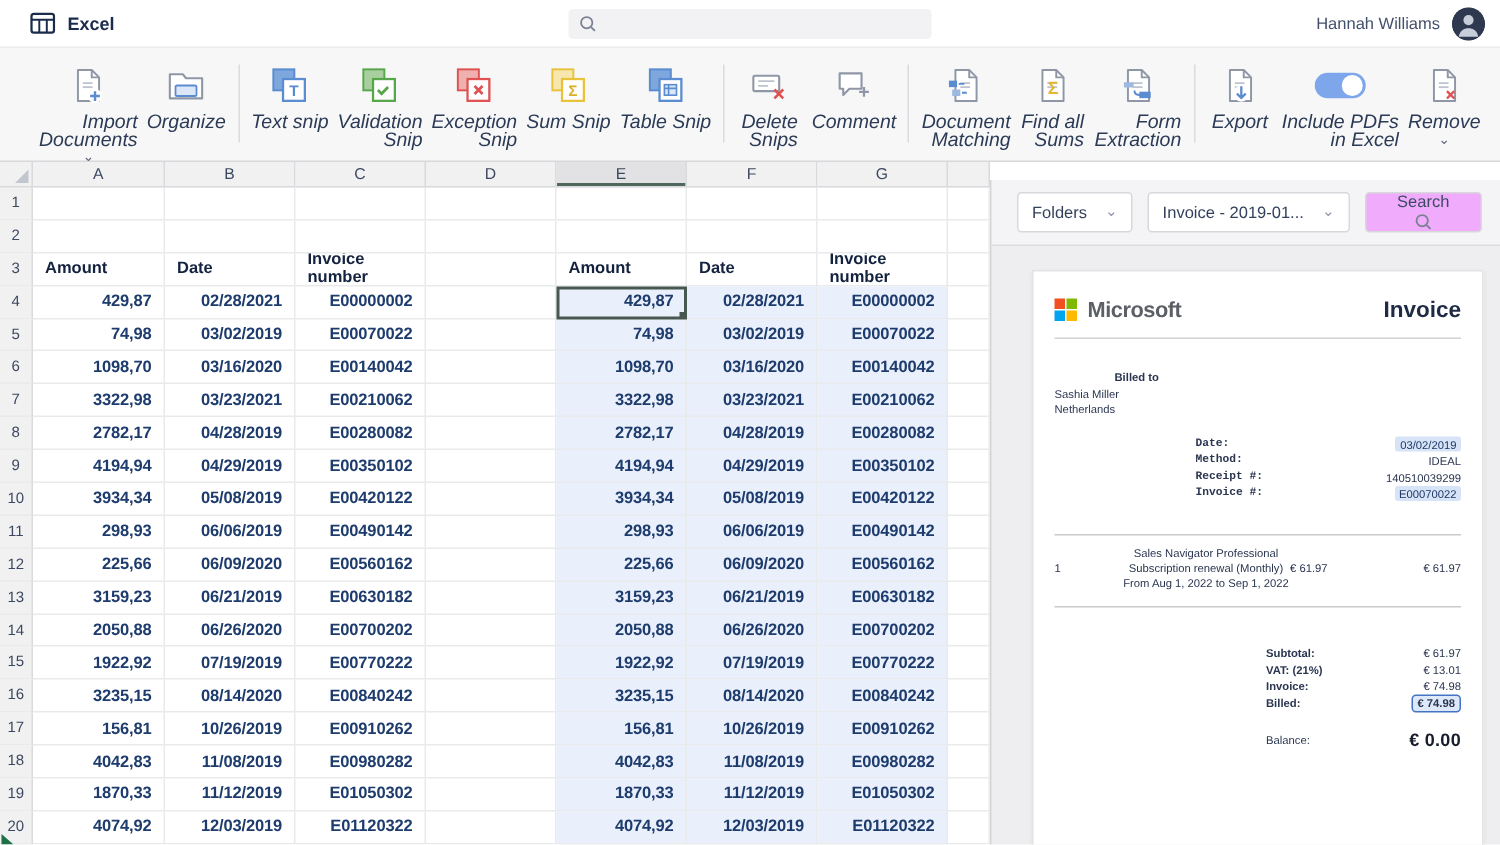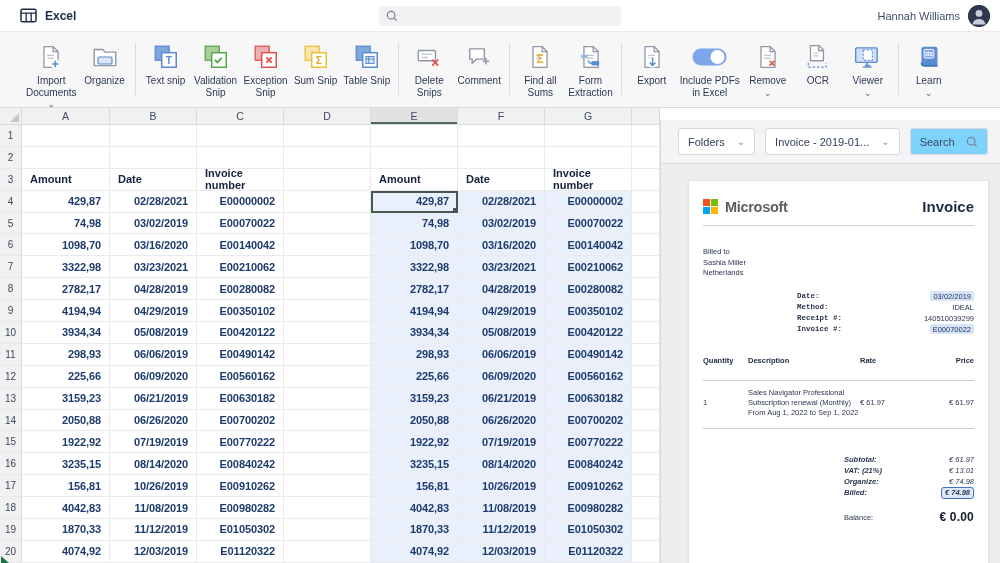--- a/index.html
+++ b/index.html
@@ -17,21 +17,21 @@
   .user-name { font-size:11px; color:#43506b; }
   .avatar { width:22px; height:22px; border-radius:50%; overflow:hidden; background:#2e3950; }
 
   
   .ribbon { position:absolute; left:0; top:32px; width:1000px; height:76px; background:#f7f7f8;
             border-bottom:1px solid #d8d8db; display:flex; align-items:flex-start; padding-left:18px; z-index:4; }
   .rgroup { display:flex; gap:6px; padding:0 8px; }
   .rdiv { width:1px; background:#dcdce0; height:52px; margin-top:11px; flex:none; }
   .ritem { display:flex; flex-direction:column; align-items:center; margin-top:10px; min-width:44px; cursor:default; }
   .ricon { height:30px; display:flex; align-items:center; justify-content:center; }
-  .rlabel { margin-top:3px; font-size:10px; line-height:11.5px; color:#2b3a55; text-align:center; white-space:nowrap; }
+  .rlabel { margin-top:3px; font-size:13px; line-height:11.5px; color:#2b3a55; text-align:right; white-space:nowrap;font-style:italic; }
   .rchev { font-size:9px; line-height:7px; color:#5a6474; margin-top:3px; }
 
   
   .sheet { position:absolute; left:0; top:108px; width:660px; height:455px; background:#fff;
            display:grid; grid-template-columns:22px 88px 87px 87px 87px 87px 87px 87px 1fr;
            grid-template-rows:17px repeat(20, 21.9px); }
   .sheet > div { border-right:1px solid #e9eaec; border-bottom:1px solid #e9eaec; overflow:hidden; }
   .ch { background:#f1f1f2; border-right-color:#d9dade !important; border-bottom-color:#d9dade !important;
         font-size:10.5px; color:#3c485f; display:flex; align-items:center; justify-content:center; }
   .ch.selcol { background:#e2e2e4; box-shadow:inset 0 -2px 0 #50685c; }
@@ -49,50 +49,50 @@
                     border-bottom:7px solid #1e7145; border-right:8px solid transparent; z-index:3; }
 
   
   .panel { position:absolute; left:660px; top:120px; width:340px; height:455px; background:#eeeef0;
            border-left:1px solid #d6d6da; overflow:hidden; }
   .panel-toolbar { height:44px; background:#f4f4f6; border-bottom:1px solid #dcdce0;
                    display:flex; align-items:center; padding:0 12px 0 17px; gap:10px; }
   .dropdown { background:#fff; border:1px solid #d8d8dc; border-radius:3px; height:27px; font-size:11px;
               color:#33415c; padding:0 9px; display:flex; align-items:center; gap:12px; white-space:nowrap; }
   .dd-chev { color:#8b93a3; font-size:10px; line-height:8px; }
-  .panel-search { margin-left:auto; background:#7dd3fc; border:1px solid #d8d8dc; border-radius:3px; height:27px;
+  .panel-search { margin-left:auto; background:#f0abfc; border:1px solid #d8d8dc; border-radius:3px; height:27px;
                   width:113px; display:flex; align-items:center; justify-content:space-between; padding:0 9px;
-                  font-size:11px; color:#3d4a63; }
+                  font-size:11px; color:#3d4a63;flex-direction:column; }
 
   
   .card { position:absolute; left:27px; top:60px; width:301px; height:420px; background:#fff;
           border:1px solid #e3e3e6; box-shadow:0 1px 3px rgba(0,0,0,0.07); padding:17px 14px 0; }
   .inv-head { display:flex; align-items:center; }
   .ms-logo { display:grid; grid-template-columns:7px 7px; grid-template-rows:7px 7px; gap:1px; }
   .ms-logo i { display:block; }
   .ms-name { margin-left:7px; font-size:14.5px; font-weight:bold; color:#5c6066; letter-spacing:-0.3px; }
   .inv-title { margin-left:auto; font-size:15px; font-weight:bold; color:#1f2a44; }
   .inv-hr { border:none; border-top:1px solid #d2d2d6; margin-top:10px; }
   .billed { margin-top:21px; font-size:7.5px; line-height:10.5px; color:#2a3550; }
-  .billed .b { font-weight:normal; }
+  .billed .b { font-weight:bold;margin-left:40px; }
   .inv-details { margin-top:12px; margin-left:94px; }
   .inv-detail-row { display:flex; align-items:center; height:11px; font-size:7.5px; color:#2a3550; }
   .inv-detail-row .lbl { font-weight:bold;font-family:Liberation Mono, monospace; }
   .inv-detail-row .val { margin-left:auto; }
   .chip { background:#d7e4f7; border-radius:2px; padding:0.5px 3px; color:#1f3864; }
   .items { margin-top:21px; }
   .items-head { display:flex; font-size:7.5px; font-weight:bold; color:#202c49; }
   .c-qty { width:45px; flex:none; } .c-desc { width:112px; flex:none; } .c-rate { width:58px; flex:none; }
   .c-price { flex:1; text-align:right; }
   .items-rule { border:none; border-top:1px solid #c9c9ce; margin-top:15px; }
   .items-row { display:flex; margin-top:7px; font-size:7.5px; color:#2a3550; align-items:center; }
-  .desc-lines div { line-height:10px; white-space:nowrap; }
+  .desc-lines div { line-height:10px; white-space:nowrap;text-align:center; }
   .totals-rule { border:none; border-top:1px solid #c9c9ce; margin-top:10px; }
   .totals { margin-top:26px; margin-left:auto; width:130px; }
-  .total-row { display:flex; align-items:center; height:10.5px; font-size:7.5px; color:#2a3550; margin-bottom:0.5px;font-style:italic; }
+  .total-row { display:flex; align-items:center; height:10.5px; font-size:7.5px; color:#2a3550; margin-bottom:0.5px; }
   .total-row .lbl { font-weight:bold; }
   .total-row .val { margin-left:auto; }
   .boxed { border:1px solid #4472c4; background:#dde9f9; border-radius:3px; padding:0.5px 3px; font-weight:bold; }
   .balance-row { display:flex; align-items:center; margin-top:9px; }
   .balance-row .lbl { font-weight:normal; font-size:7.5px; color:#2a3550; }
   .balance-row .val { margin-left:auto; font-size:12px; font-weight:bold; color:#171c2b; letter-spacing:0.2px; }
 </style>
 </head>
 <body>
 
@@ -224,20 +224,33 @@
       </div>
     </div>
     <div class="rdiv"></div>
     <div class="rgroup">
       <div class="ritem">
         <div class="ricon">
           <svg width="26" height="26" viewBox="0 0 24 24">
             <path d="M5.5 2.5h8.5l4.5 4.5v14.5H5.5z" fill="#fff" stroke="#8f97a6" stroke-width="1.2" stroke-linejoin="round"></path>
             <path d="M14 2.5V7h4.5" fill="none" stroke="#8f97a6" stroke-width="1.2" stroke-linejoin="round"></path>
             <path d="M8.5 10.5h6M8.5 13h6" stroke="#bcc3ce" stroke-width="1.1"></path>
+            <rect x="1.5" y="9" width="5" height="4" fill="#5b8bd0"></rect>
+            <rect x="3.5" y="14.5" width="5" height="4" fill="#9db9e0"></rect>
+            <path d="M7.5 11h3.5M9.5 16.5h3" stroke="#5b8bd0" stroke-width="1.2"></path>
+          </svg>
+        </div>
+        <div class="rlabel">Document<br>Matching</div>
+      </div>
+      <div class="ritem">
+        <div class="ricon">
+          <svg width="26" height="26" viewBox="0 0 24 24">
+            <path d="M5.5 2.5h8.5l4.5 4.5v14.5H5.5z" fill="#fff" stroke="#8f97a6" stroke-width="1.2" stroke-linejoin="round"></path>
+            <path d="M14 2.5V7h4.5" fill="none" stroke="#8f97a6" stroke-width="1.2" stroke-linejoin="round"></path>
+            <path d="M8.5 10.5h6M8.5 13h6" stroke="#bcc3ce" stroke-width="1.1"></path>
             <text x="12" y="17.5" text-anchor="middle" font-size="11" font-weight="bold" fill="#e8b52f" font-family="Liberation Sans,sans-serif">Σ</text>
           </svg>
         </div>
         <div class="rlabel">Find all<br>Sums</div>
       </div>
       <div class="ritem">
         <div class="ricon">
           <svg width="26" height="26" viewBox="0 0 24 24">
             <path d="M5.5 2.5h8.5l4.5 4.5v14.5H5.5z" fill="#fff" stroke="#8f97a6" stroke-width="1.2" stroke-linejoin="round"></path>
             <path d="M14 2.5V7h4.5" fill="none" stroke="#8f97a6" stroke-width="1.2" stroke-linejoin="round"></path>
@@ -567,26 +580,20 @@
           <span class="lbl">Receipt #:</span>
           <span class="val">140510039299</span>
         </div>
         <div class="inv-detail-row">
           <span class="lbl">Invoice #:</span>
           <span class="val chip">E00070022</span>
         </div>
       </div>
 
     <div class="items">
-      <div class="items-head">
-        <span class="c-qty">Quantity</span>
-        <span class="c-desc">Description</span>
-        <span class="c-rate">Rate</span>
-        <span class="c-price">Price</span>
-      </div>
       <hr class="items-rule">
       <div class="items-row">
         <span class="c-qty">1</span>
         <span class="c-desc desc-lines">
             <div>Sales Navigator Professional</div>
             <div>Subscription renewal (Monthly)</div>
             <div>From Aug 1, 2022 to Sep 1, 2022</div>
           </span>
         <span class="c-rate">€ 61.97</span>
         <span class="c-price">€ 61.97</span>
@@ -597,21 +604,21 @@
     <div class="totals">
         <div class="total-row">
           <span class="lbl">Subtotal:</span>
           <span class="val">€ 61.97</span>
         </div>
         <div class="total-row">
           <span class="lbl">VAT: (21%)</span>
           <span class="val">€ 13.01</span>
         </div>
         <div class="total-row">
-          <span class="lbl">Organize:</span>
+          <span class="lbl">Invoice:</span>
           <span class="val">€ 74.98</span>
         </div>
         <div class="total-row">
           <span class="lbl">Billed:</span>
           <span class="val boxed">€ 74.98</span>
         </div>
       </div>
     <div class="totals balance-row" style="margin-top:12px;">
       <span class="lbl">Balance:</span>
       <span class="val">€ 0.00</span>

